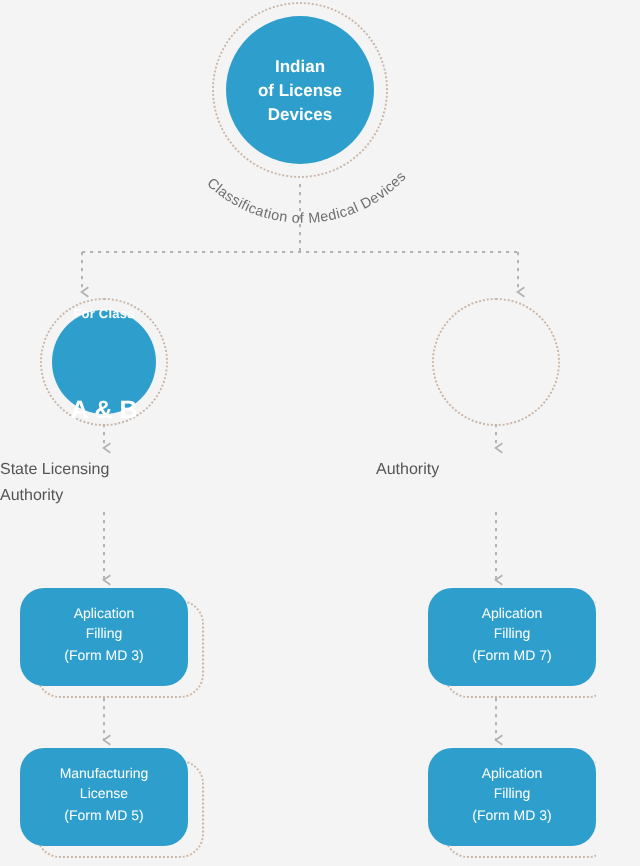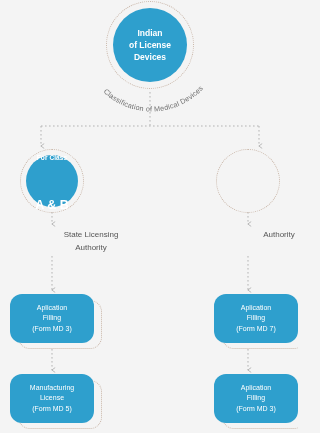--- a/index.html
+++ b/index.html
@@ -79,25 +79,24 @@
   }
   .circle-left  { left: 26px;  top: 155px; gap: 36px; }
   .ring-left    { left: 20px;  top: 149px; width: 64px; height: 64px; }
   .circle-right { left: 222px; top: 155px; }
   .ring-right   { left: 216px; top: 149px; width: 64px; height: 64px; }
 
   
   .authority-label {
     position: absolute;
     width: 110px;
-    text-align: center;
+    text-align: left;
     font-size: 8px;
     line-height: 13px;
     color: #555555;
-    margin-left: 36px;
   }
   .auth-left  { left: 0px;   top: 228px; }
   .auth-right { left: 188px; top: 228px; }
 
   
   .box-wrap {
     position: absolute;
     width: 92px;
     height: 55px;
   }

